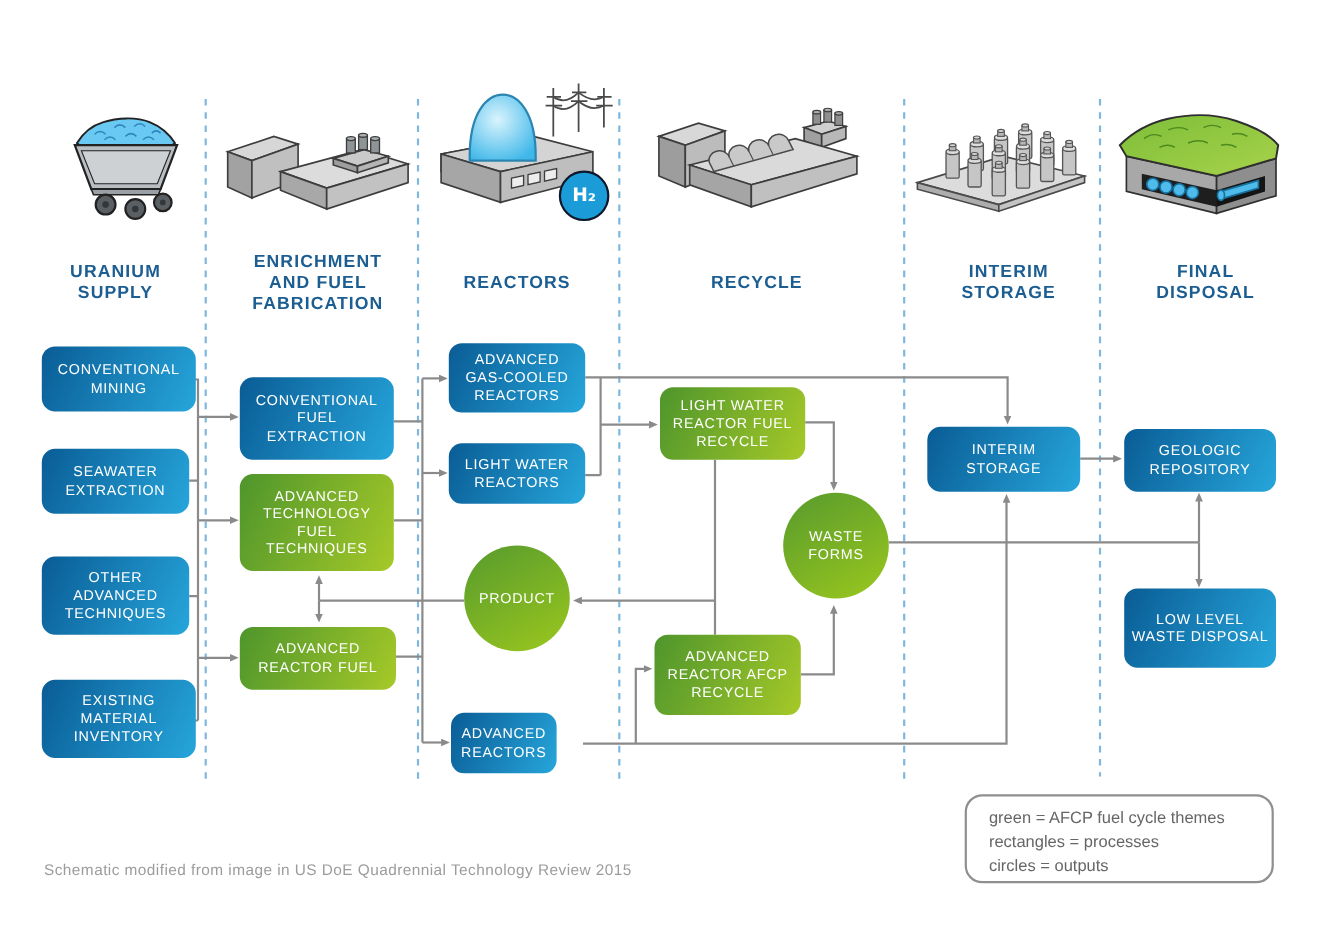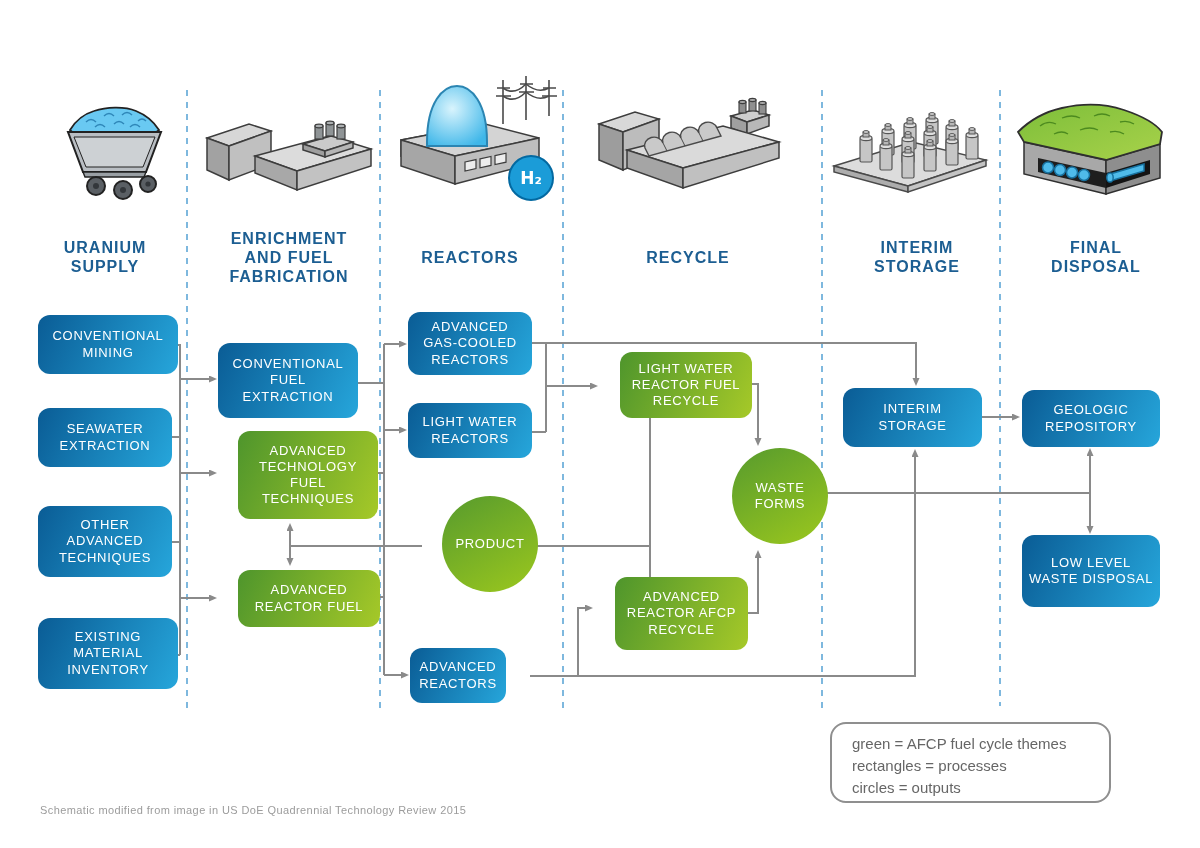--- a/index.html
+++ b/index.html
@@ -3,33 +3,33 @@
 <meta charset="utf-8">
 <style>
   html,body{margin:0;padding:0;background:#fff;}
   body{font-family:"Liberation Sans",sans-serif;}
   .canvas{position:relative;width:1200px;height:848px;background:#fff;overflow:hidden;}
   .canvas svg.icon{position:absolute;}
   #connectors{position:absolute;left:0;top:0;}
   .node{position:absolute;border-radius:12px;color:#fff;display:flex;align-items:center;justify-content:center;
         text-align:center;font-size:13px;letter-spacing:0.7px;line-height:1.25;padding:4px 6px;box-sizing:border-box;}
   .node.blue{background:linear-gradient(115deg,#0A5C95 0%,#26A6DB 100%);}
-  .node.green{background:linear-gradient(115deg,#4E952C 0%,#A6C928 100%);margin-left:20px;}
+  .node.green{background:linear-gradient(115deg,#4E952C 0%,#A6C928 100%);}
   .node.circle{border-radius:50%;}
   .node.circle.green{background:linear-gradient(150deg,#5C9E2C 8%,#96C41F 92%);}
   .col-title{position:absolute;color:#1C5E92;font-weight:bold;font-size:16px;letter-spacing:1px;
              text-align:center;line-height:19px;}
   .h2-badge{position:absolute;left:508px;top:155px;width:46px;height:46px;border-radius:50%;
-            background:#1B9CD8;border:2px solid #0369a1;color:#fff;font-weight:bold;font-size:17px;
+            background:#1B9CD8;border:2px solid #0f172a;color:#fff;font-weight:bold;font-size:17px;
             display:flex;align-items:center;justify-content:center;box-sizing:border-box;
             font-family:"DejaVu Sans",sans-serif;}
-  .legend{position:absolute;left:830px;top:722px;width:281px;height:81px;border:2px solid #8F8F8F;
+  .legend{position:absolute;left:877px;top:722px;width:281px;height:81px;border:2px solid #8F8F8F;
           border-radius:16px;box-sizing:border-box;padding:9px 0 0 20px;font-size:15px;color:#666;
           line-height:22px;background:#fff;}
-  .caption{position:absolute;left:40px;top:804px;font-size:11px;color:#9C9C9C;letter-spacing:0.4px;}
+  .caption{position:absolute;left:40px;top:782px;font-size:14px;color:#9C9C9C;letter-spacing:0.4px;}
 </style>
 </head>
 <body>
 
 <div class="canvas">
 
   <svg id="connectors" width="1200" height="848" viewBox="0 0 1200 848">
     <defs>
       <marker id="ah" markerUnits="userSpaceOnUse" markerWidth="10" markerHeight="9" refX="2" refY="3.5" orient="auto">
         <path d="M0 0 L8 3.5 L0 7 Z" fill="#8A8A8A"></path>

